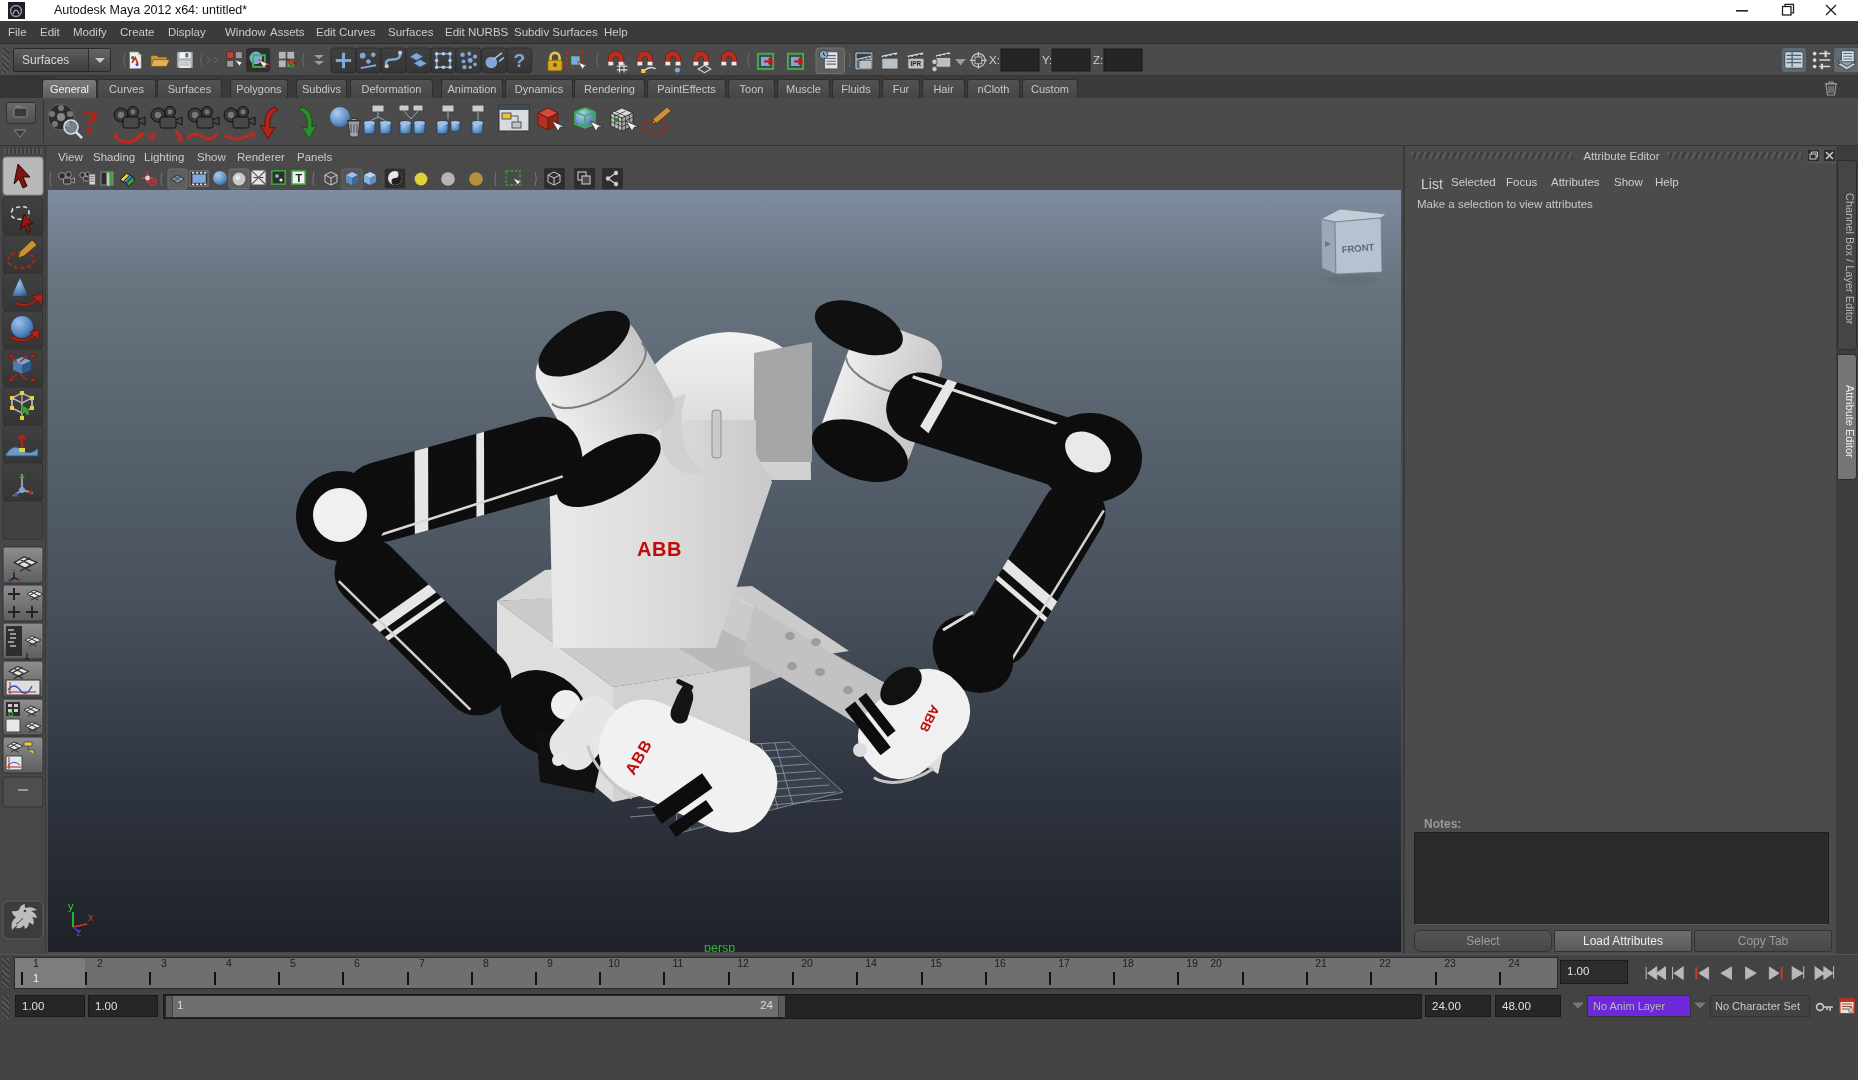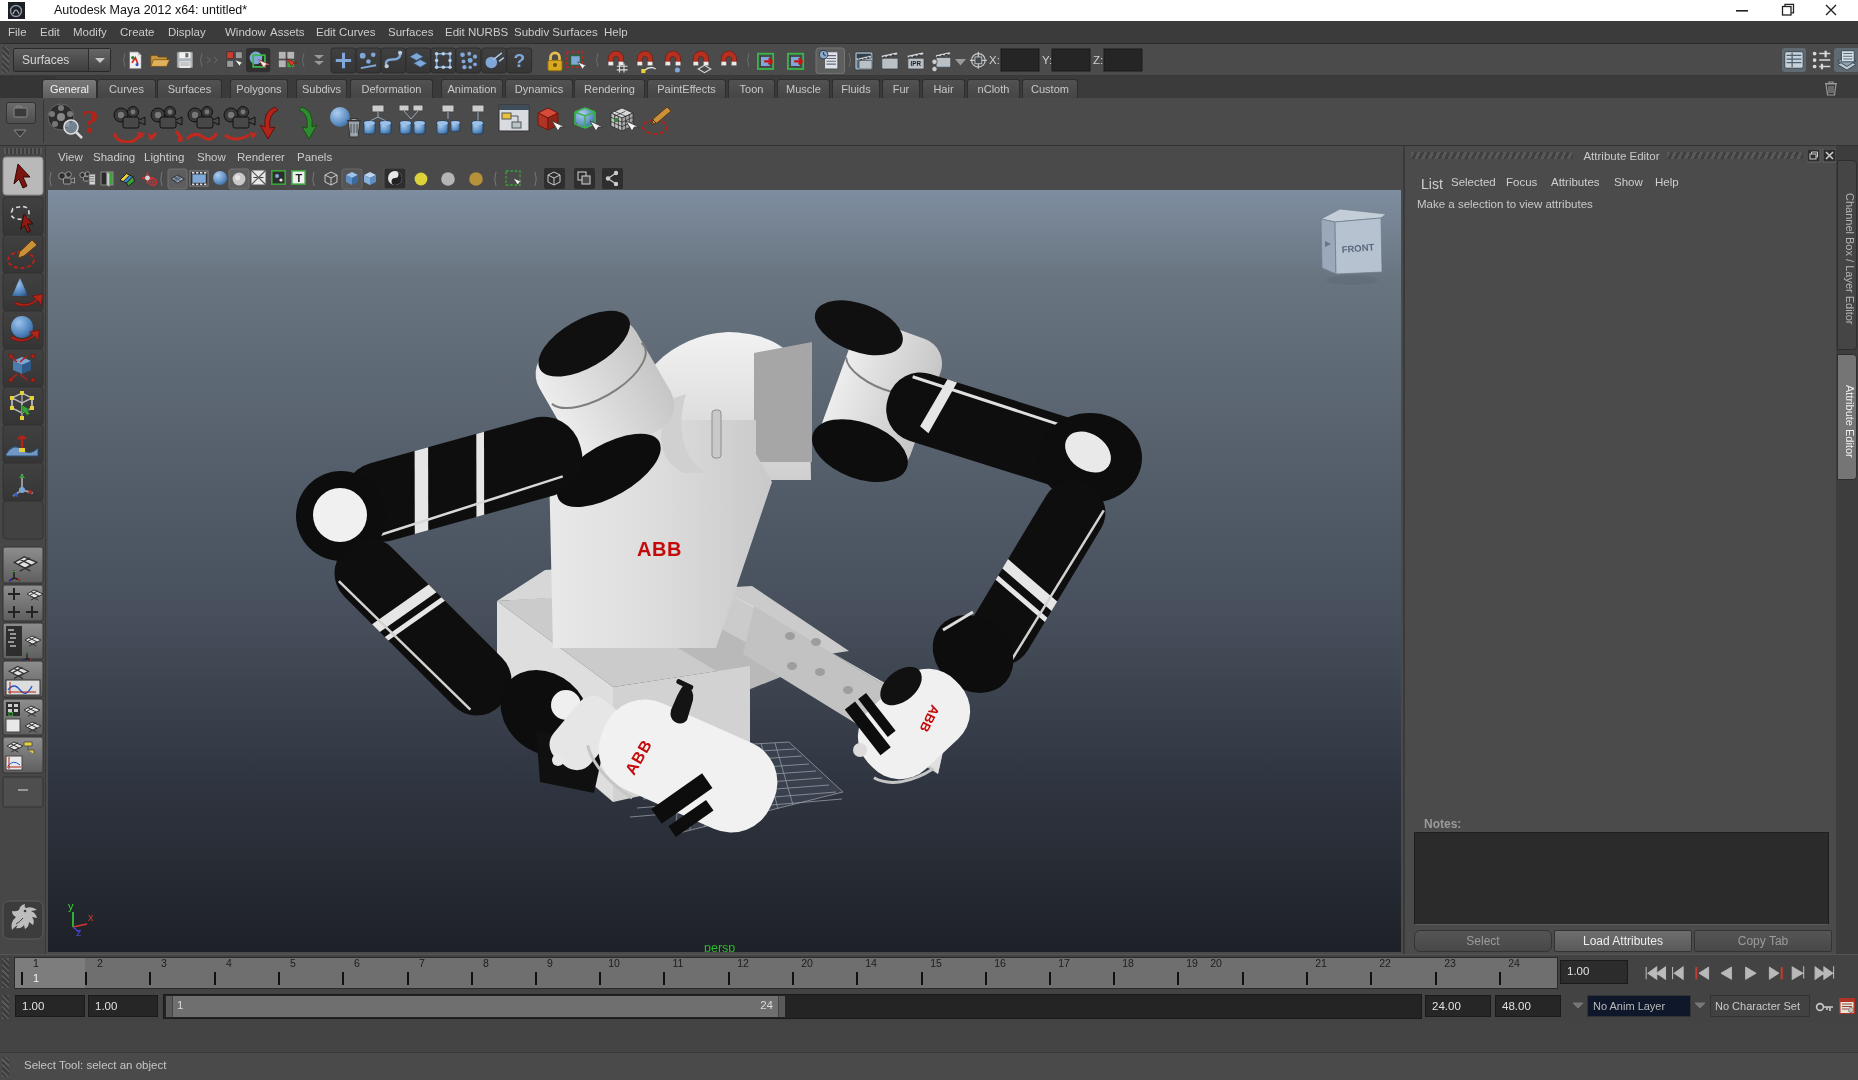--- a/index.html
+++ b/index.html
@@ -1069,33 +1069,29 @@
       <div style="position:absolute;left:0;top:0;width:7px;height:21px;background:#5a5a5a;border-right:1px solid #444"></div>
       <div style="position:absolute;right:0;top:0;width:7px;height:21px;background:#5a5a5a;border-left:1px solid #444"></div>
       <span style="position:absolute;left:11px;top:3px;font-size:11.5px;color:#dadada">1</span>
       <span style="position:absolute;right:12px;top:3px;font-size:11.5px;color:#dadada">24</span>
     </div>
     <div class="field" style="left:1425px;top:4px;width:66px">24.00</div>
     <div class="field" style="left:1495px;top:4px;width:66px">48.00</div>
     <svg class="icon-svg" style="left:1571px;top:10px" width="18" height="12">
         <path d="M2 2 l5 5 5-5 z" fill="#9a9a9a" stroke="#777" stroke-width="1" fill-opacity=".6"></path>
       </svg>
-    <div class="abs" style="left:1587px;top:4px;width:104px;height:22px;background:#0f172a;border:1px solid #333;color:#b9b9b9;font-size:11px;padding:4px 0 8px 5px">No Anim Layer</div>
+    <div class="abs" style="left:1587px;top:4px;width:104px;height:22px;background:#6d28d9;border:1px solid #333;color:#b9b9b9;font-size:11px;padding:4px 0 8px 5px">No Anim Layer</div>
     <svg class="icon-svg" style="left:1693px;top:10px" width="18" height="12">
         <path d="M2 2 l5 5 5-5 z" fill="#9a9a9a" stroke="#777" stroke-width="1" fill-opacity=".6"></path>
       </svg>
     <div class="abs" style="left:1710px;top:4px;width:100px;height:22px;background:#424242;border:1px solid #333;color:#c9c9c9;font-size:11px;padding:4px 0 0 4px">No Character Set</div>
     <svg class="icon-svg" style="left:1815px;top:8px" width="22" height="16">
       <circle cx="5" cy="8" r="3.4" fill="none" stroke="#c9c9c9" stroke-width="1.6"></circle>
       <path d="M8 8 h10 m-3 0 v4 m-3-4 v3" stroke="#c9c9c9" stroke-width="1.6"></path>
     </svg>
     <svg class="icon-svg" style="left:1838px;top:6px" width="18" height="18">
       <rect x="1" y="1" width="16" height="16" fill="#b03325"></rect>
       <rect x="2.5" y="5" width="13" height="11" fill="#e8e4da"></rect>
       <path d="M4 7 h10 M4 9.5 h10 M4 12 h6" stroke="#9a4438" stroke-width="1.2"></path>
       <circle cx="13" cy="13" r="2.6" fill="#c9c2b4" stroke="#555" stroke-width=".6"></circle>
     </svg>
   </div>
-  <div id="helpline" class="abs">
-    <div class="grip" style="left:2px;top:4px;height:20px"></div>
-    <span style="position:absolute;left:24px;top:6px;font-size:11.5px;color:#c6c6c6">Select Tool: select an object</span>
-  </div>
 </div>
 
 </body></html>

